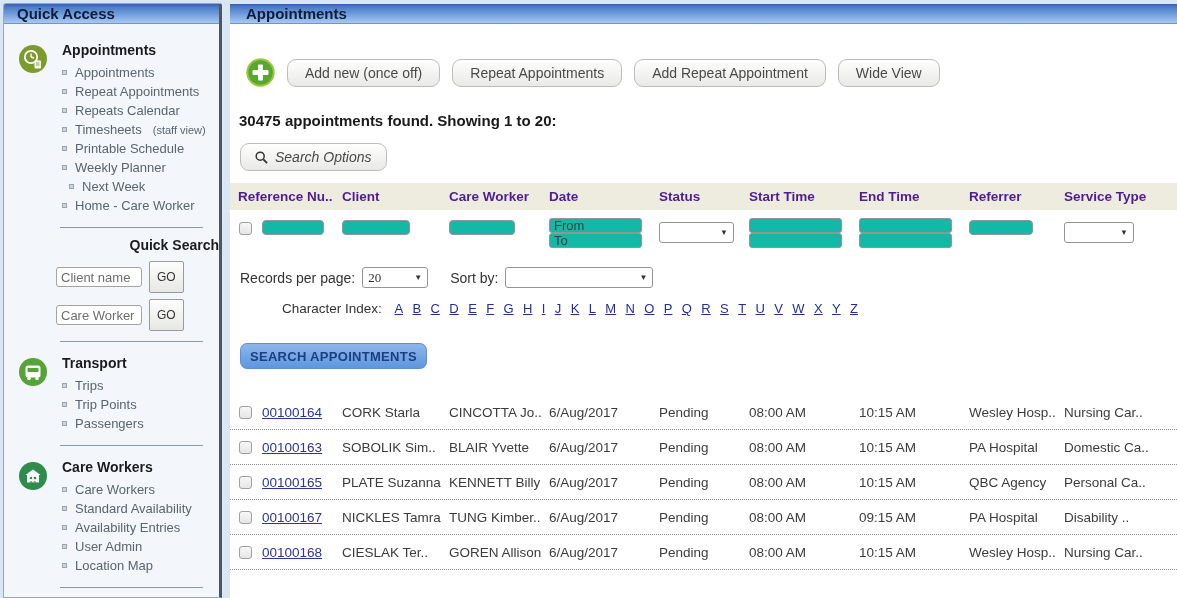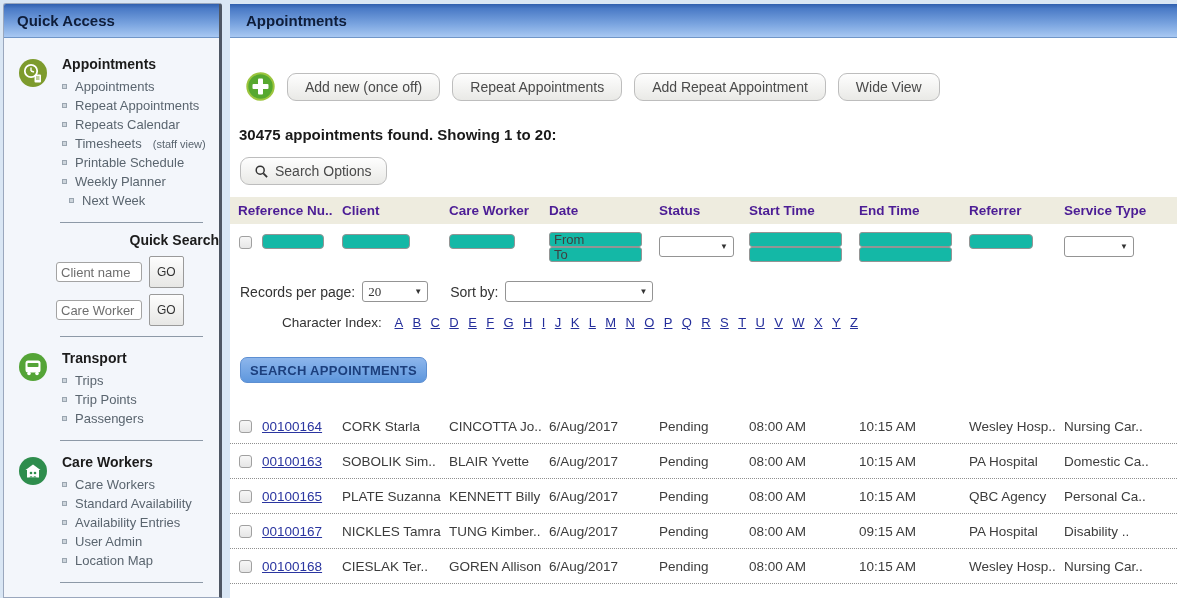--- a/index.html
+++ b/index.html
@@ -13,21 +13,21 @@
   
   .sidebar {
     position:absolute; left:3px; top:3px; width:219px; height:595px;
     background:#f3f6fb;
     border:1px solid #9aa7bd;
     border-right:3px solid #4e5663;
     border-radius:3px 3px 0 0;
     overflow:hidden;
   }
   .panel-header {
-    height:34px;
+    height:20px;
     background:linear-gradient(180deg,#2f5fae 0%,#4a7ac6 14%,#7ba5e0 62%,#a8c8f2 100%);
     border-bottom:1px solid #7096c8;
     display:flex; align-items:center;
     font-size:15px; font-weight:bold; color:#0e1d3a;
   }
   .sidebar .panel-header { padding-left:13px; }
   .sb-body { padding-top:14px; }
   .sb-section { display:flex; padding:4px 6px 2px 12px; }
   .sb-icon { width:30px; height:30px; flex:0 0 30px; margin:2px 14px 0 2px; }
   .sb-content { flex:1; min-width:0; }
@@ -69,21 +69,21 @@
     background:linear-gradient(#fefefe,#e9e9e6);
     border:1px solid #bdbdbd; border-radius:9px; cursor:pointer;
     font-family:"Liberation Sans", sans-serif; white-space:nowrap;
   }
   .results { margin:25px 0 0 9px; font-size:15px; font-weight:bold; color:#1a1a1a; }
   .search-opt {
     display:inline-flex; align-items:center; gap:7px;
     margin:14px 0 0 10px; height:28px; padding:0 14px;
     background:linear-gradient(#fefefe,#e9e9e6);
     border:1px solid #bdbdbd; border-radius:9px; cursor:pointer;
-    font-size:14px; color:#4a4a4a; font-family:"Liberation Sans", sans-serif;
+    font-size:14px; color:#4a4a4a; font-family:"Liberation Sans", sans-serif;font-style:italic;
   }
   .grid {
     display:grid;
     grid-template-columns:32px 80px 107px 100px 110px 90px 110px 110px 95px 1fr;
     align-items:center;
   }
   .thead {
     margin-top:12px; height:27px; background:#eeecdf;
     font-size:13.5px; font-weight:bold; color:#4c1d95;
   }
@@ -177,20 +177,24 @@
           <span class="bullet"></span>
           <span class="lbl">Printable Schedule</span>
         </div>
         <div class="sb-item">
           <span class="bullet"></span>
           <span class="lbl">Weekly Planner</span>
         </div>
         <div class="sb-item indent">
           <span class="bullet"></span>
           <span class="lbl">Next Week</span>
+        </div>
+        <div class="sb-item">
+          <span class="bullet"></span>
+          <span class="lbl">Home - Care Worker</span>
         </div>
       </div>
     </div>
 
     <div class="sb-divider"></div>
 
     <div class="qs-block">
       <div class="qs-title">Quick Search</div>
       <div class="qs-row">
         <input class="qs-input" placeholder="Client name" style="">

